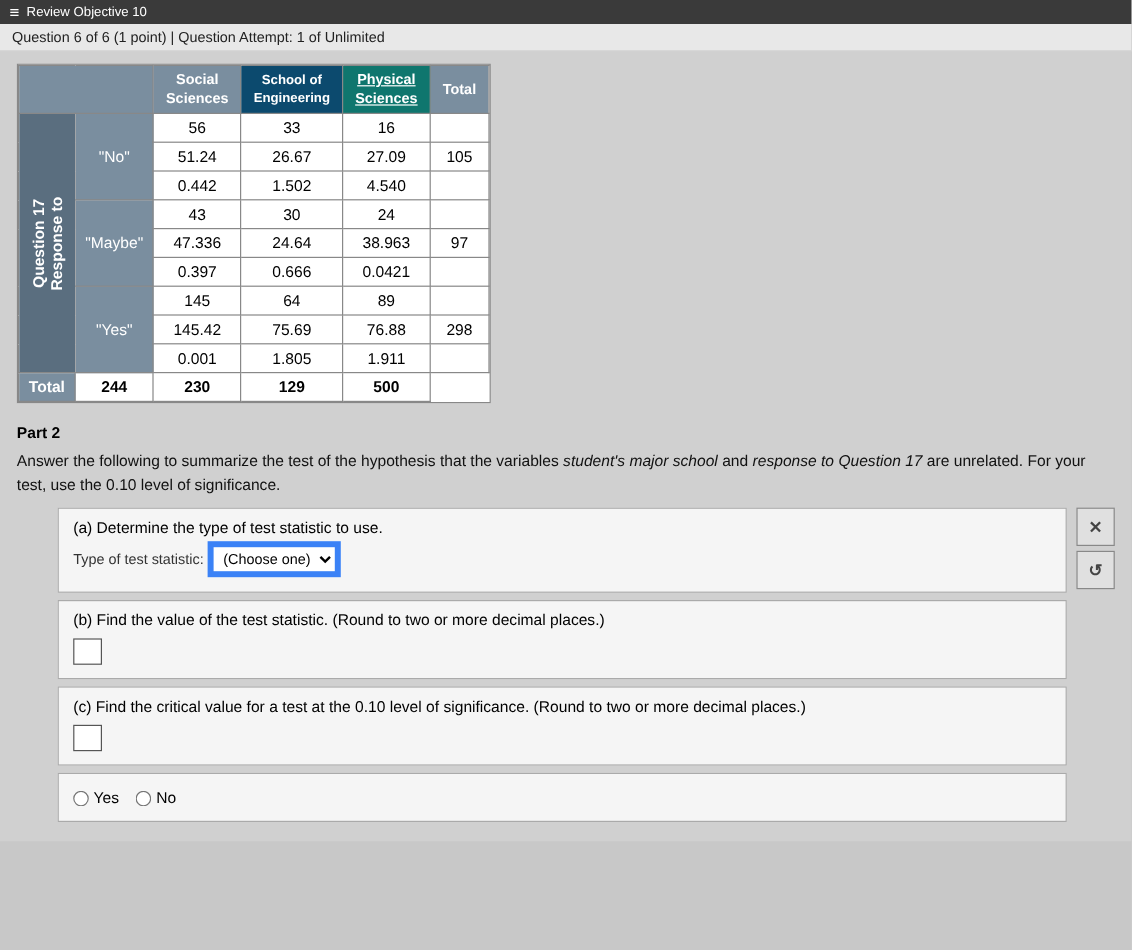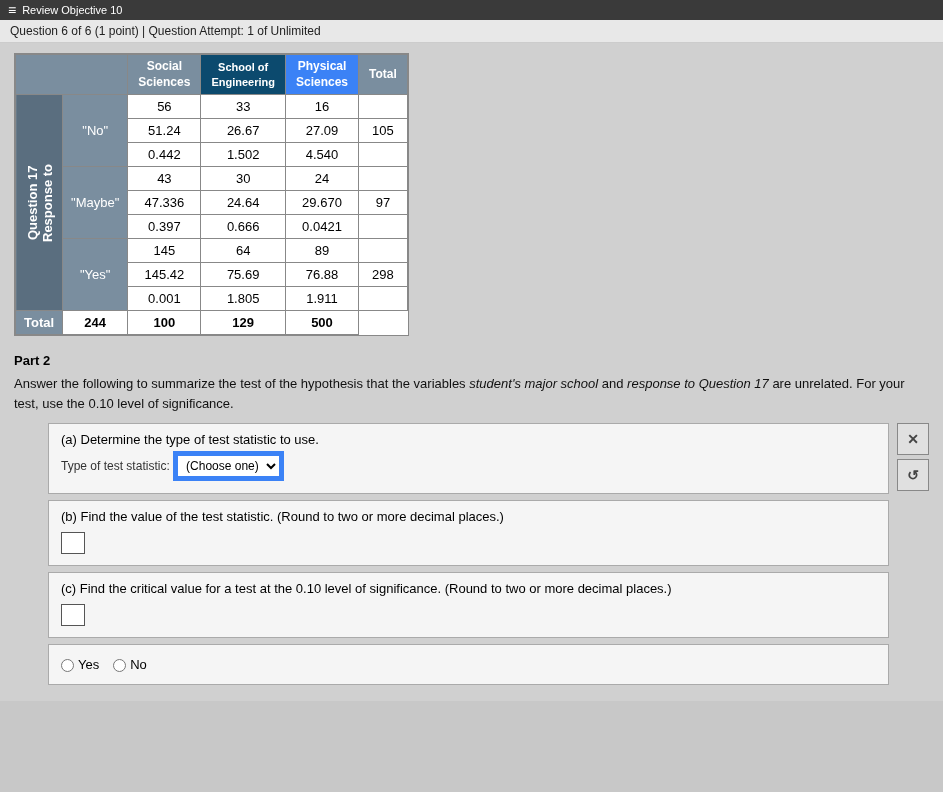--- a/index.html
+++ b/index.html
@@ -163,21 +163,21 @@
 <div class="main-content">
 
   
   <div class="table-wrapper">
     <table>
       <thead>
         <tr>
           <th colspan="2" style="background:#7a8e9f; border:1px solid #888;"></th>
           <th style="background:#7a8e9f;color:#fff;font-size:12px;">Social<br>Sciences</th>
           <th style="background:#0c4a6e;color:#fff;font-size:11px;">School of<br>Engineering</th>
-          <th style="background:#3b82f6;color:#fff;font-size:12px;">Physical<br>Sciences</th>
+          <th style="background:#0f766e;color:#fff;font-size:12px;text-decoration:underline;">Physical<br>Sciences</th>
           <th style="background:#7a8e9f;color:#fff;font-size:12px;">Total</th>
         </tr>
       </thead>
       <tbody>
 
         <tr>
           <td rowspan="9" class="row-header" style="writing-mode:vertical-lr; transform:rotate(180deg); text-align:center;">Response to<br>Question 17</td>
           <td rowspan="3" class="sub-header">"No"</td>
           <td>56</td>
           <td>33</td>
@@ -200,21 +200,21 @@
         <tr>
           <td rowspan="3" class="sub-header">"Maybe"</td>
           <td>43</td>
           <td>30</td>
           <td>24</td>
           <td></td>
         </tr>
         <tr>
           <td>47.336</td>
           <td>24.64</td>
-          <td>29.670</td>
+          <td>38.963</td>
           <td>97</td>
         </tr>
         <tr>
           <td>0.397</td>
           <td>0.666</td>
           <td>0.0421</td>
           <td></td>
         </tr>
 
         <tr>
@@ -233,21 +233,21 @@
         <tr>
           <td>0.001</td>
           <td>1.805</td>
           <td>1.911</td>
           <td></td>
         </tr>
 
         <tr>
           <td class="sub-header" style="font-weight:bold;">Total</td>
           <td style="font-weight:bold;">244</td>
-          <td style="font-weight:bold;">100</td>
+          <td style="font-weight:bold;">230</td>
           <td style="font-weight:bold;">129</td>
           <td style="font-weight:bold;">500</td>
         </tr>
       </tbody>
     </table>
   </div>
 
   
   <div class="part2-section">
     <div class="part2-title">Part 2</div>

